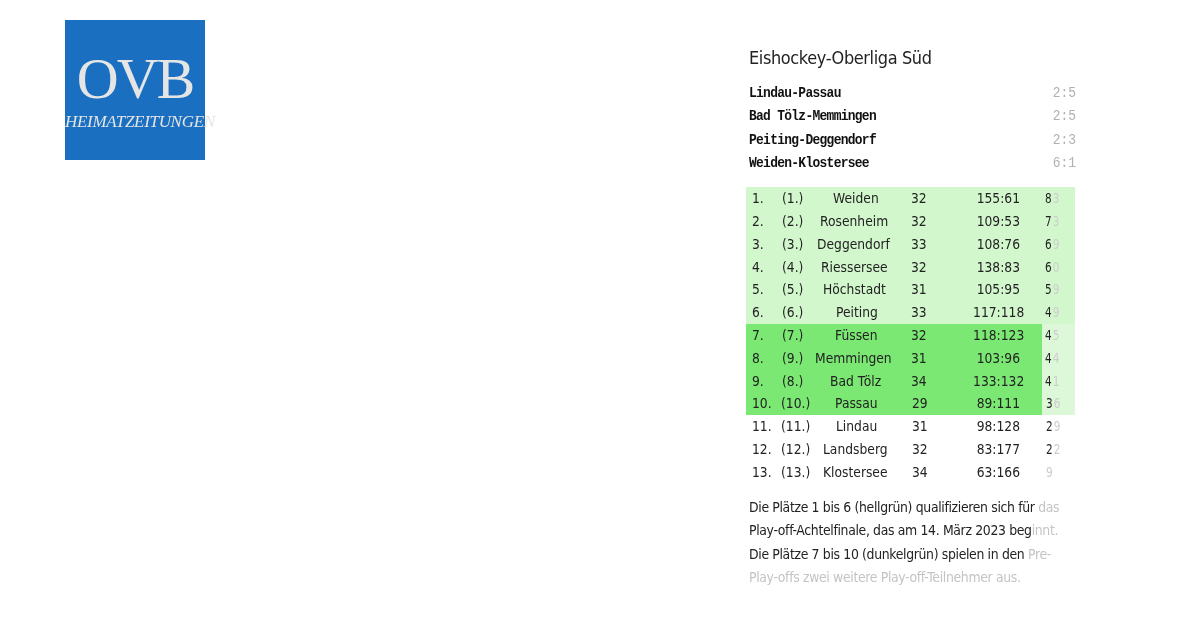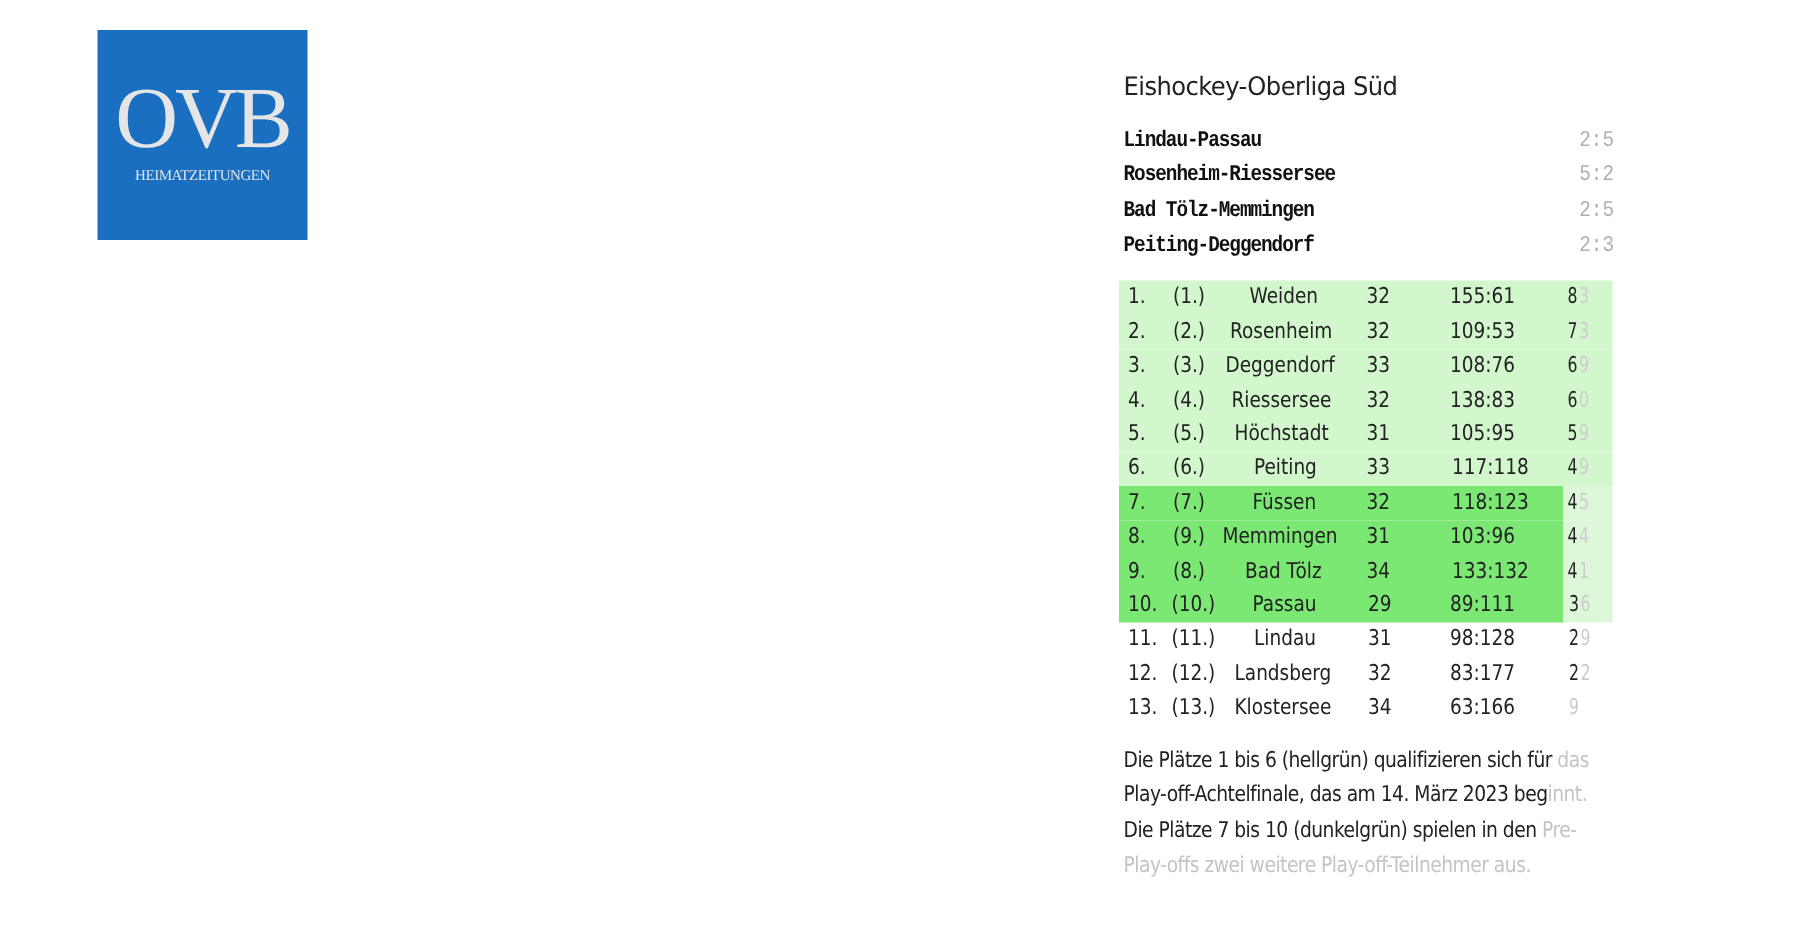--- a/index.html
+++ b/index.html
@@ -9,43 +9,43 @@
   }
   .logo {
     position: absolute; left: 65px; top: 20px; width: 140px; height: 140px;
     background: #1a6fc0; color: #e5e5e5; text-align: center;
   }
   .logo .big {
     font-family: "Liberation Serif", serif; font-size: 58px; letter-spacing: -2px;
     line-height: 58px; margin-top: 30px; display: block;
   }
   .logo .small {
-    font-family: "Liberation Serif", serif; font-size: 10px; letter-spacing: -0.3px;
-    display: block; margin-top: 4px;
+    font-family: "Liberation Serif", serif; font-size: 17px; letter-spacing: -0.3px;
+    display: block; margin-top: 4px; font-style: italic;
   }
   .panel {
     position: absolute; left: 749px; top: 48px; width: 327px;
     font-family: "DejaVu Sans", sans-serif;
   }
   .title { font-size: 17px; font-weight: normal; letter-spacing: -0.4px; color: #222; margin-bottom: 14px; transform: scaleX(0.95); transform-origin: left; }
   .games { margin-bottom: 12px; }
   .game { display: flex; justify-content: space-between; height: 23.3px; line-height: 23px; font-family: Liberation Mono, monospace; }
   .game .m { font-weight: bold; font-size: 15px; letter-spacing: -0.8px; transform: scaleX(0.86); transform-origin: left; white-space: nowrap; color: #111; }
   .game .s { font-size: 15px; color: #b0b0b0; transform: scaleX(0.86); transform-origin: right; }
   .table { position: relative; left: -3px; width: 329px; }
   .row { display: flex; height: 22.8px; line-height: 22.8px; font-size: 14.5px; color: #222; white-space: nowrap; }
   .row.light { background: #d3f7cd; }
   .row.dark { background: linear-gradient(to right, #7ae872 0%, #7ae872 90%, #ddf8d9 90%); }
   .row span { display: inline-block; transform: scaleX(0.85); transform-origin: left; }
   .c-rank { width: 30px; padding-left: 6px; text-align: left; }
   .row.dark .c-rank { width: 30px; }
   .c-prev { width: 28px; }
   .c-team { width: 104px; text-align: center; }
   .c-gp { width: 48px; }
-  .c-goals { width: 72px; text-align: left; }
+  .c-goals { width: 72px; text-align: center; }
   .c-goals span { transform-origin: right; }
   .c-pts { width: 30px; padding-left: 16px; }
   .c-pts .b { color: #ccc; }
   .note { margin-top: 12px; font-size: 14.5px; line-height: 23.5px; color: #222; letter-spacing: -0.4px; }
   .note .line { display: block; white-space: nowrap; transform: scaleX(0.86); transform-origin: left; }
   .note .fade { color: #c4c4c4; }
 </style>
 </head>
 <body>
 
@@ -56,30 +56,30 @@
 
 <div class="panel">
   <div class="title">Eishockey-Oberliga Süd</div>
 
   <div class="games">
     <div class="game">
         <span class="m">Lindau-Passau</span>
         <span class="s">2:5</span>
       </div>
     <div class="game">
-        <span class="m">Rosenheim-Riessersee</span>
-        <span class="s">5:2</span>
-      </div>
-    <div class="game">
         <span class="m">Bad Tölz-Memmingen</span>
         <span class="s">2:5</span>
       </div>
     <div class="game">
         <span class="m">Peiting-Deggendorf</span>
         <span class="s">2:3</span>
+      </div>
+    <div class="game">
+        <span class="m">Weiden-Klostersee</span>
+        <span class="s">6:1</span>
       </div>
   </div>
 
   <div class="table" id="standings">
       <div class="row light">
         <div class="c-rank"><span>1.</span></div>
         <div class="c-prev"><span>(1.)</span></div>
         <div class="c-team"><span>Weiden</span></div>
         <div class="c-gp"><span>32</span></div>
         <div class="c-goals"><span>155:61</span></div>

